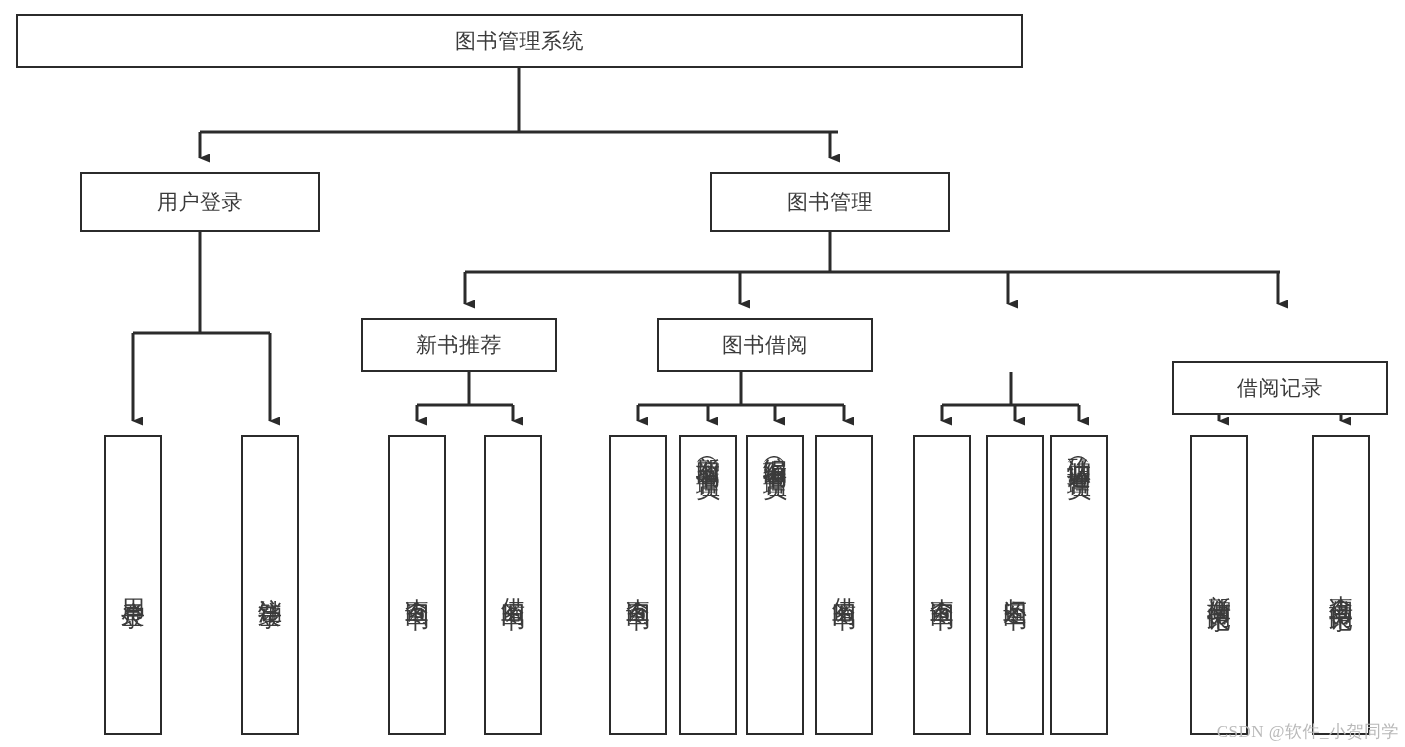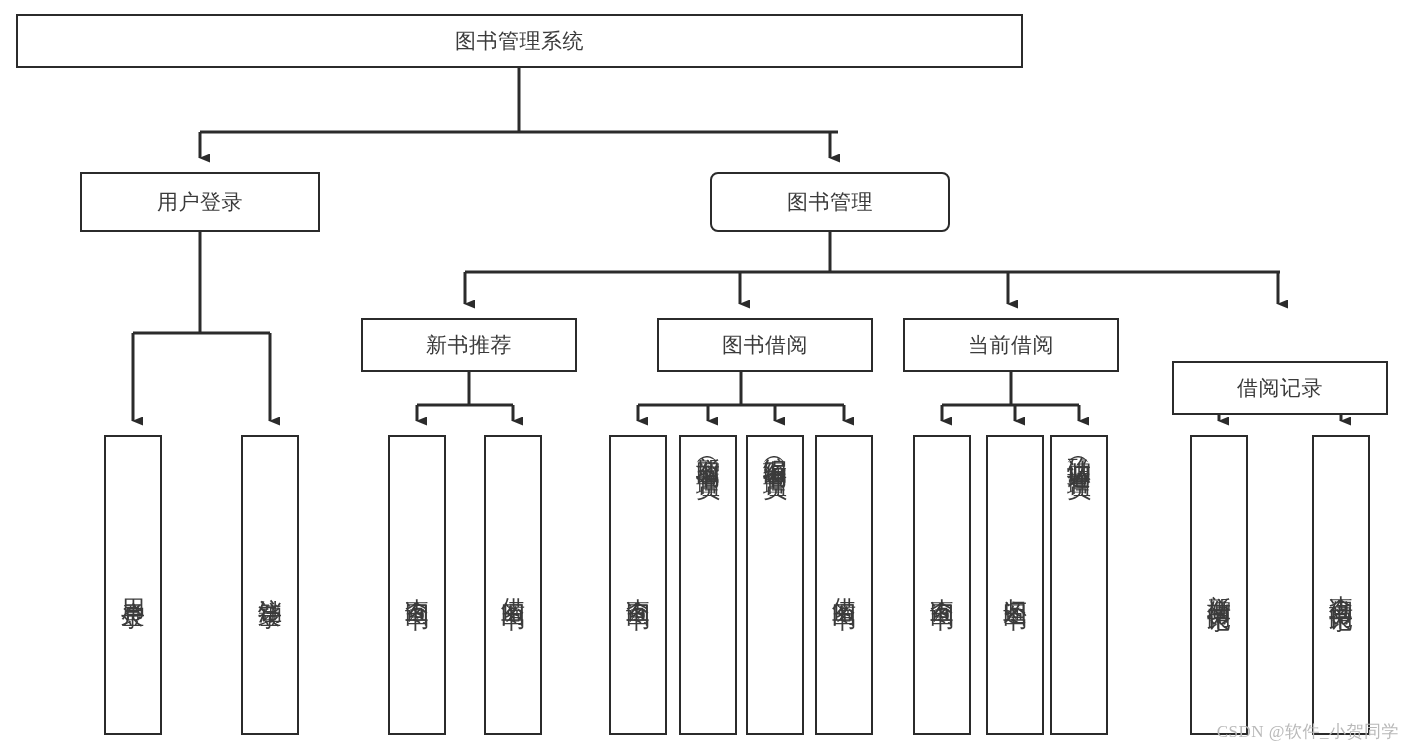--- a/index.html
+++ b/index.html
@@ -128,32 +128,29 @@
     </g>
   </svg>
 
   <div class="node horizontal" id="node-root" style="left: 16px; top: 14px; width: 1007px; height: 54px;">
     <span class="node-label">图书管理系统</span>
   </div>
 
   <div class="node horizontal" id="node-l2-0" style="left: 80px; top: 172px; width: 240px; height: 60px;">
     <span class="node-label">用户登录</span>
   </div>
-  <div class="node horizontal" id="node-l2-1" style="left: 710px; top: 172px; width: 240px; height: 60px; border-radius: 8px;">
+  <div class="node horizontal" id="node-l2-1" style="left: 710px; top: 172px; width: 240px; height: 60px;">
     <span class="node-label">图书管理</span>
   </div>
 
-  <div class="node horizontal" id="node-l3-0" style="left: 361px; top: 318px; width: 216px; height: 54px;">
+  <div class="node horizontal" id="node-l3-0" style="left: 361px; top: 318px; width: 196px; height: 54px;">
     <span class="node-label">新书推荐</span>
   </div>
   <div class="node horizontal" id="node-l3-1" style="left: 657px; top: 318px; width: 216px; height: 54px;">
     <span class="node-label">图书借阅</span>
-  </div>
-  <div class="node horizontal" id="node-l3-2" style="left: 903px; top: 318px; width: 216px; height: 54px;">
-    <span class="node-label">当前借阅</span>
   </div>
   <div class="node horizontal" id="node-l3-3" style="left: 1172px; top: 318px; width: 216px; height: 54px; margin-top: 43px;">
     <span class="node-label">借阅记录</span>
   </div>
 
   <div class="node vertical center-text" id="node-leaf-0" style="left: 104px; top: 435px; width: 58px; height: 300px;">
     <span class="node-label">用户登录</span>
   </div>
   <div class="node vertical center-text" id="node-leaf-1" style="left: 241px; top: 435px; width: 58px; height: 300px;">
     <span class="node-label">注销登录</span>

